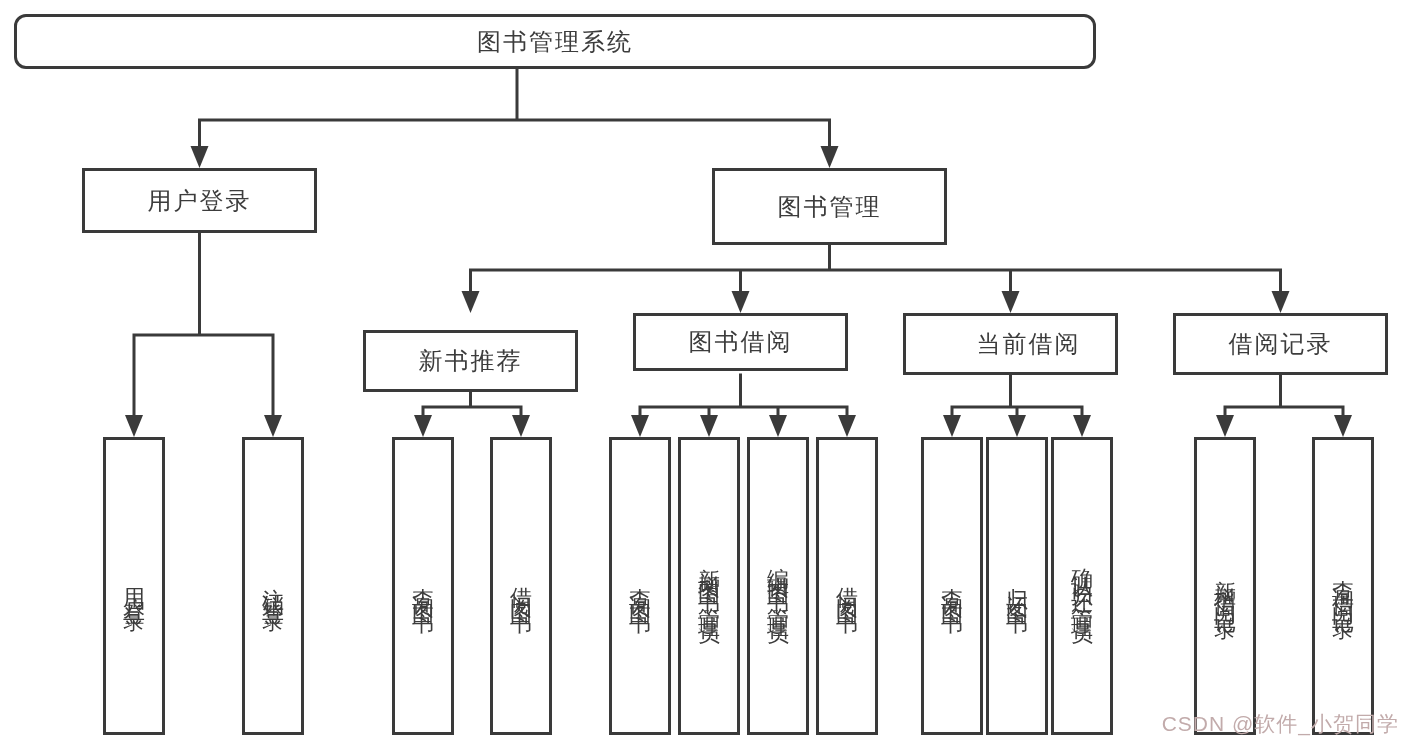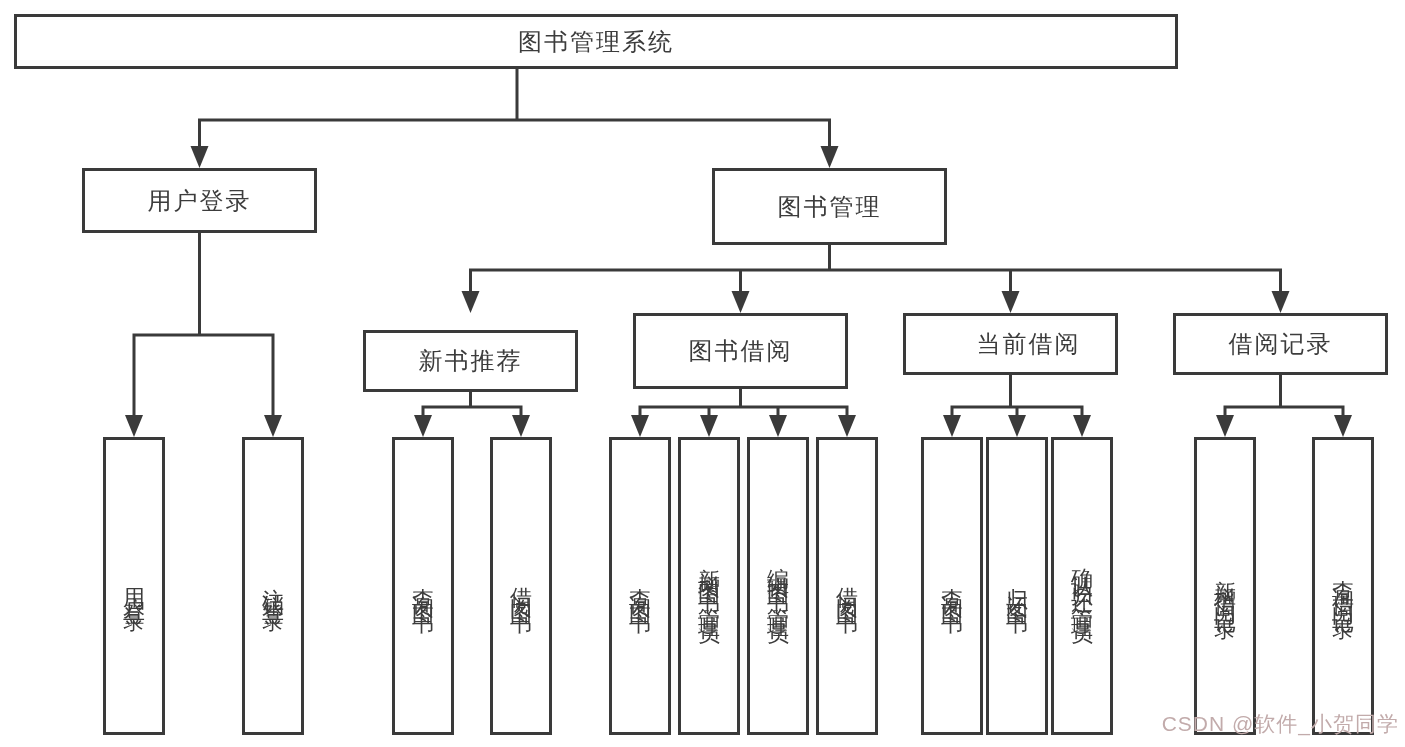--- a/index.html
+++ b/index.html
@@ -88,27 +88,27 @@
       <polygon points="769,415 787,415 778,437"></polygon>
       <polygon points="838,415 856,415 847,437"></polygon>
       <polygon points="943,415 961,415 952,437"></polygon>
       <polygon points="1008,415 1026,415 1017,437"></polygon>
       <polygon points="1073,415 1091,415 1082,437"></polygon>
       <polygon points="1216,415 1234,415 1225,437"></polygon>
       <polygon points="1334,415 1352,415 1343,437"></polygon>
     </g>
   </svg>
 
-  <div class="box h" style="left:14px;top:14px;width:1164px;height:55px;">图书管理系统</div>
+  <div class="box h" style="left:14px;top:14px;width:1082px;height:55px;border-radius:12px;">图书管理系统</div>
 
   <div class="box h" style="left:82px;top:168px;width:235px;height:65px;">用户登录</div>
   <div class="box h" style="left:712px;top:168px;width:235px;height:77px;">图书管理</div>
 
   <div class="box h" style="left:363px;top:313px;width:215px;height:62px;margin-top:17px;">新书推荐</div>
-  <div class="box h" style="left:633px;top:313px;width:215px;height:76px;">图书借阅</div>
+  <div class="box h" style="left:633px;top:313px;width:215px;height:58px;">图书借阅</div>
   <div class="box h" style="left:903px;top:313px;width:215px;height:62px;padding-left:36px;">当前借阅</div>
   <div class="box h" style="left:1173px;top:313px;width:215px;height:62px;">借阅记录</div>
 
   <div class="box leaf" style="left:103px;top:437px;width:62px;height:298px;">用户登录</div>
   <div class="box leaf" style="left:242px;top:437px;width:62px;height:298px;">注销登录</div>
 
   <div class="box leaf" style="left:392px;top:437px;width:62px;height:298px;">查询图书</div>
   <div class="box leaf" style="left:490px;top:437px;width:62px;height:298px;">借阅图书</div>
 
   <div class="box leaf" style="left:609px;top:437px;width:62px;height:298px;">查询图书</div>

